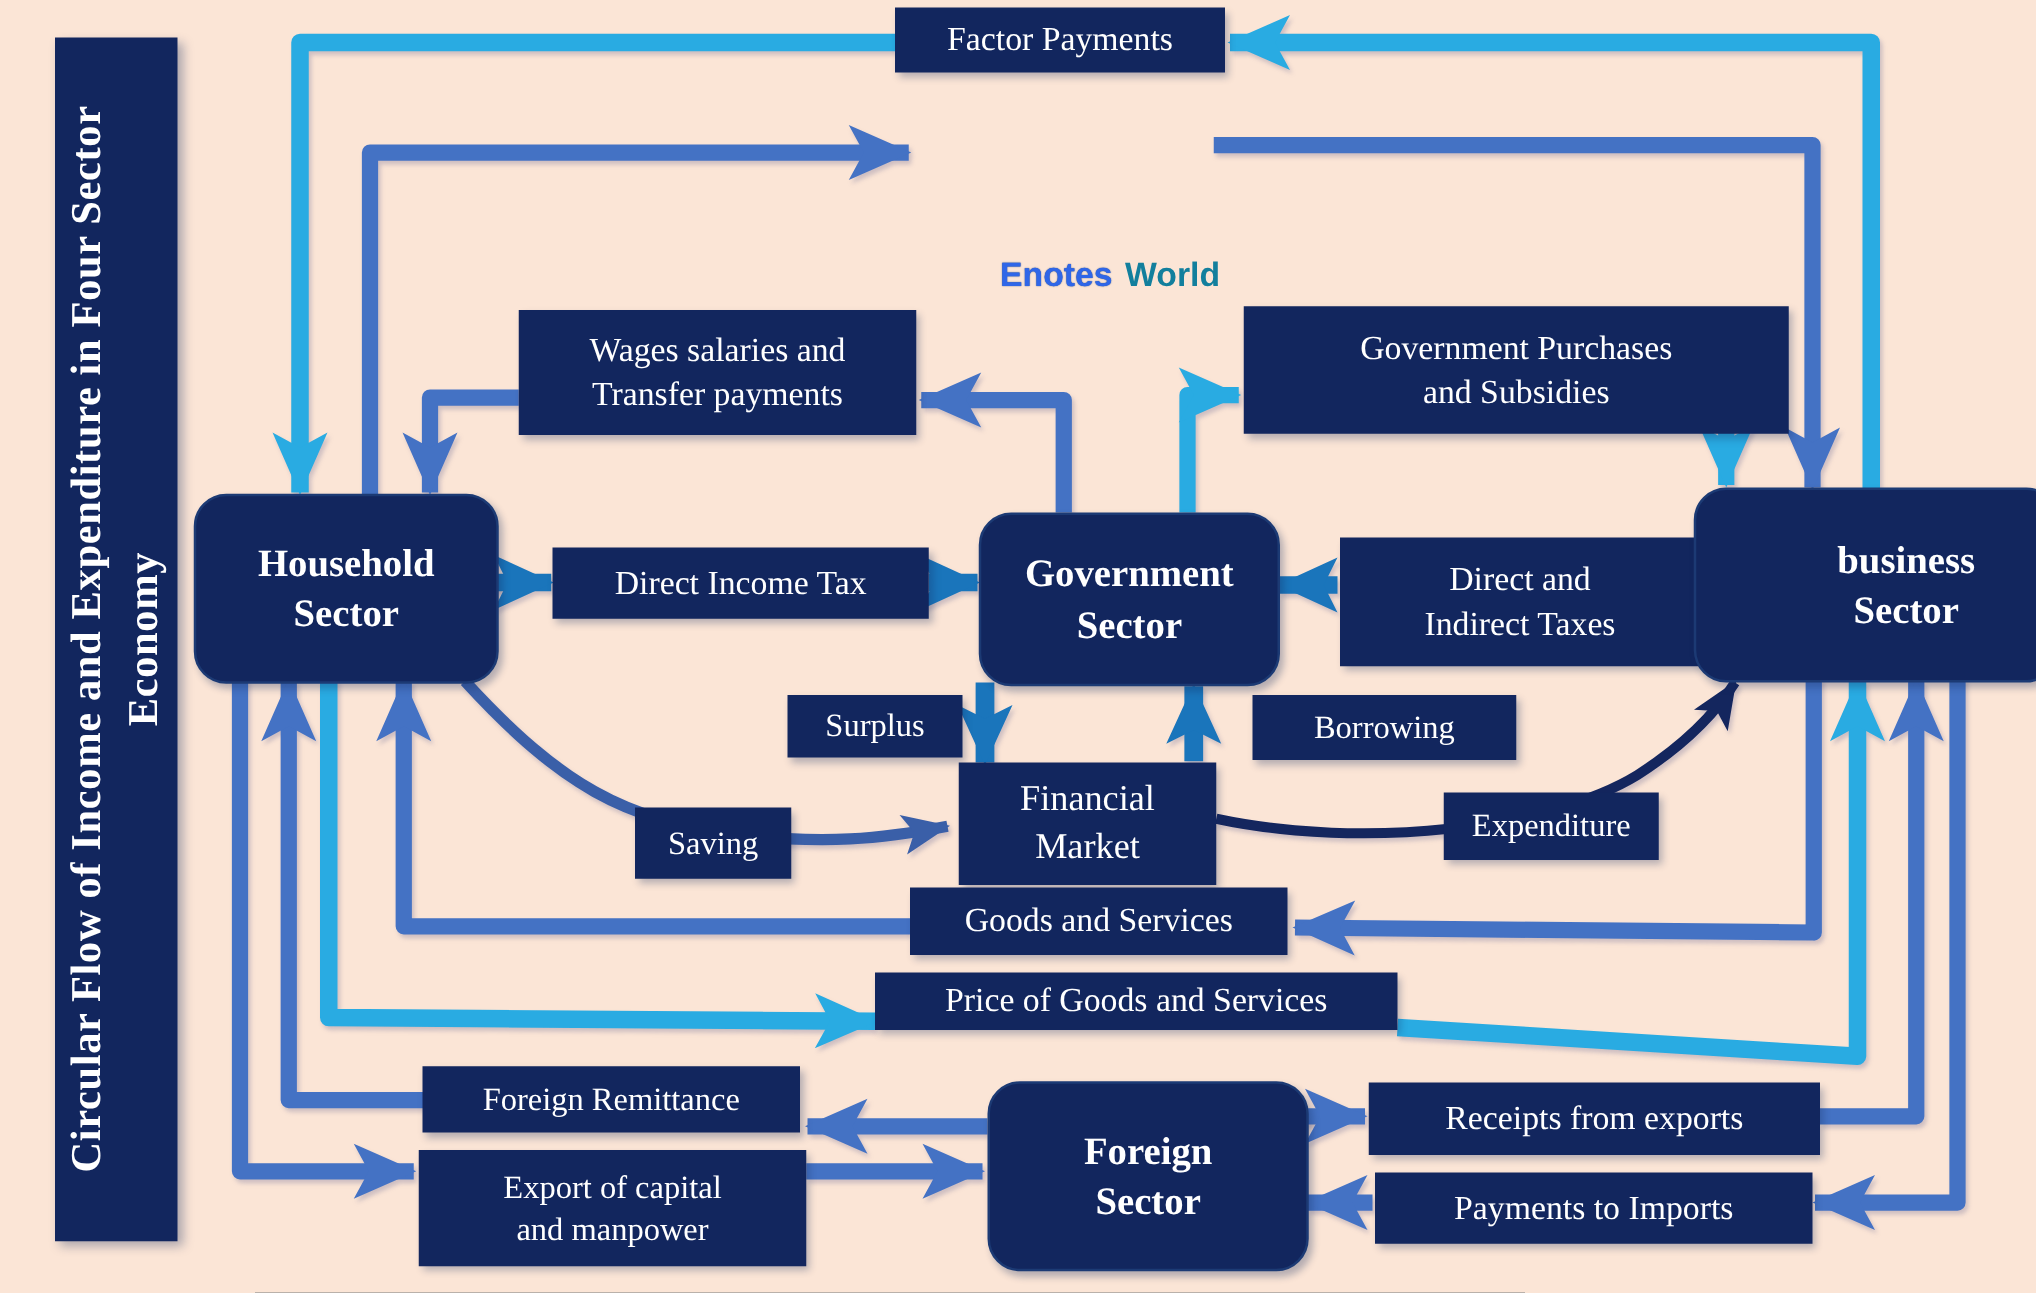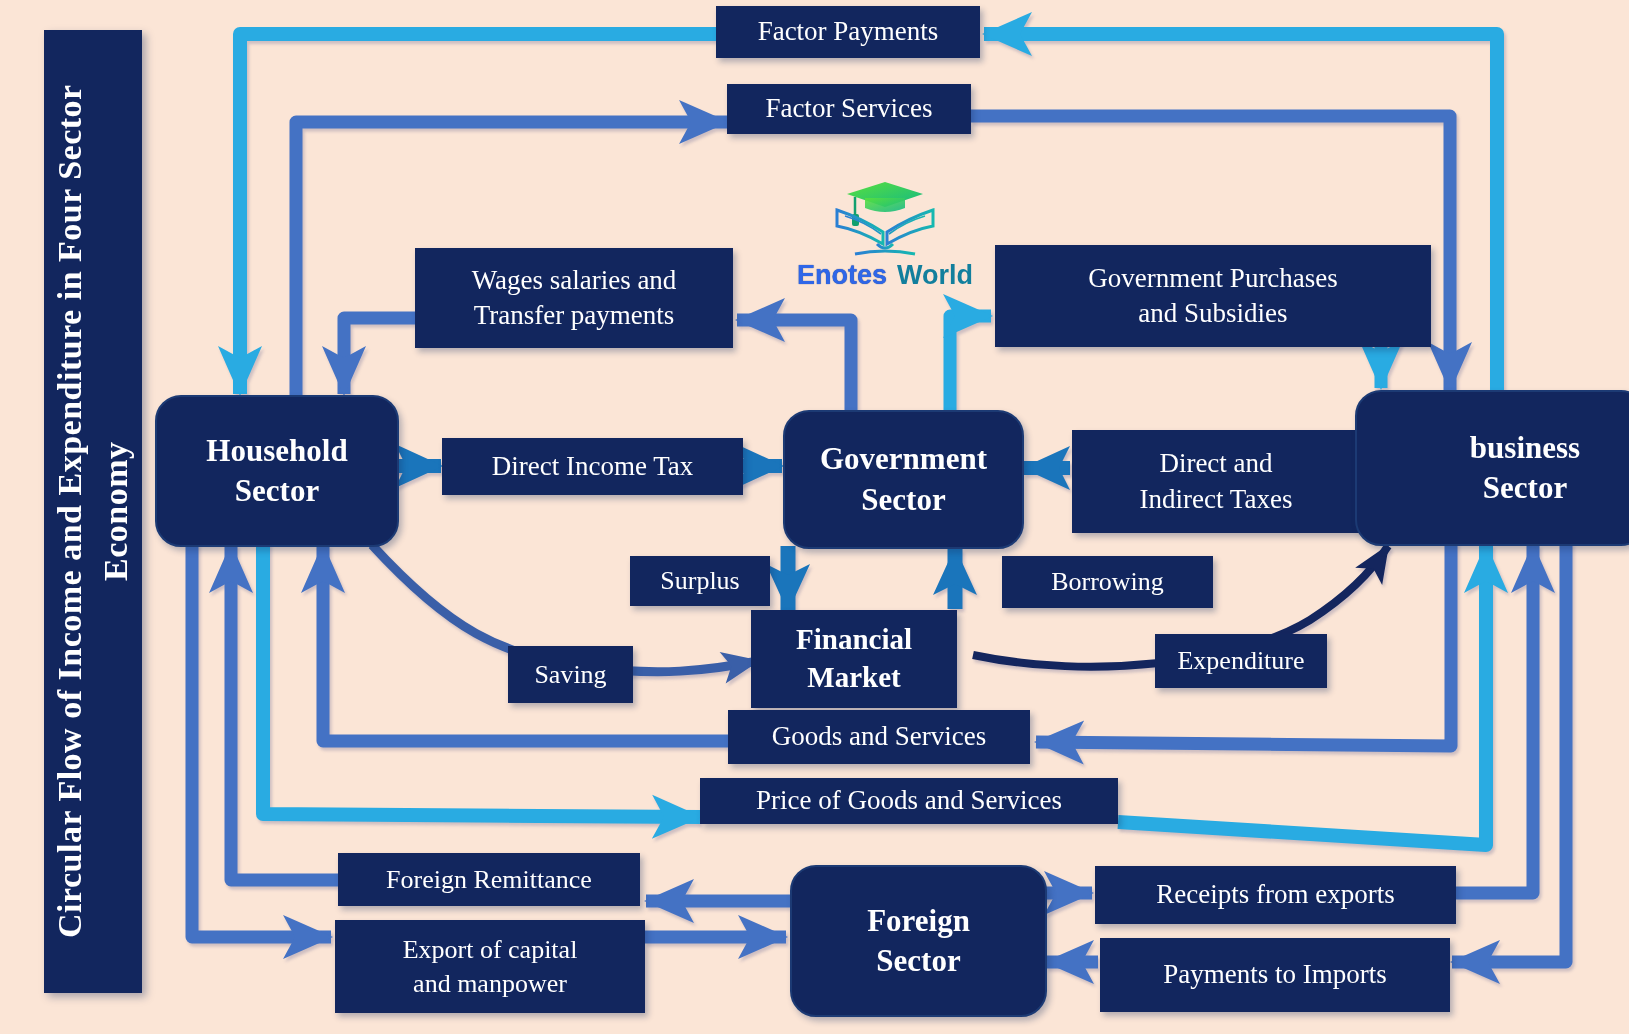--- a/index.html
+++ b/index.html
@@ -30,21 +30,21 @@
   .sidebar{
     position:absolute;z-index:2;background:var(--box);color:var(--white);
     box-shadow:4px 4px 8px rgba(21,42,94,.35);
     display:flex;align-items:center;justify-content:center;
   }
   .sidebar-text{
     writing-mode:vertical-rl;transform:rotate(180deg);
     white-space:pre-line;text-align:center;font-weight:bold;font-size:34px;
     line-height:1.35;letter-spacing:.5px;height:100%;
   }
-  .logo{position:absolute;z-index:2;display:flex;flex-direction:column;align-items:center;}
+  .logo{position:absolute;z-index:2;display:flex;flex-direction:row;align-items:center;}
   .logo-text{font-family:"Liberation Sans",sans-serif;font-weight:bold;font-size:27px;margin-top:2px;}
   .logo-text .en{color:var(--enotes);text-shadow:0 0 1px #123a7a;}
   .logo-text .wo{color:var(--world);margin-left:10px;}
 </style>
 </head>
 <body>
 
 <div class="stage">
 
   <svg class="wires" width="1629" height="1034" viewBox="0 0 1629 1034">
@@ -132,46 +132,45 @@
       <path d="M12,30 Q36,38 58,52 L58,64 Q34,50 12,46 Z" fill="none" stroke="url(#gBook)" stroke-width="3"></path>
       <path d="M108,30 Q84,38 62,52 L62,64 Q86,50 108,46 Z" fill="none" stroke="url(#gBook)" stroke-width="3"></path>
       <path d="M20,36 Q40,42 56,54 M100,36 Q80,42 64,54" fill="none" stroke="url(#gBook)" stroke-width="1.6"></path>
       <path d="M52,64 Q60,72 68,64" fill="none" stroke="url(#gBook)" stroke-width="3"></path>
       <path d="M30,74 Q60,68 90,74" fill="none" stroke="url(#gBook)" stroke-width="3"></path>
     </svg>
     <div class="logo-text"><span class="en">Enotes</span><span class="wo">World</span></div>
   </div>
 
   <div class="node big" style="left:716px;top:6px;width:264px;height:52px;">Factor Payments</div>
-  <div class="node big" style="left:727px;top:84px;width:244px;height:50px;">Factor Services</div>
   <div class="node" style="left:415px;top:248px;width:318px;height:100px;">Wages salaries and
 Transfer payments</div>
   <div class="node" style="left:995px;top:245px;width:436px;height:102px;">Government Purchases
 and Subsidies</div>
 
   <div class="node round" style="left:155px;top:395px;width:240px;height:148px;">Household
 Sector</div>
   <div class="node" style="left:442px;top:438px;width:301px;height:57px;">Direct Income Tax</div>
   <div class="node round" style="left:783px;top:410px;width:237px;height:135px;">Government
 Sector</div>
   <div class="node" style="left:1072px;top:430px;width:288px;height:103px;">Direct and
 Indirect Taxes</div>
   <div class="node round" style="left:1355px;top:390px;width:240px;height:152px;padding-left:48px;">business
 Sector</div>
 
   <div class="node" style="left:630px;top:556px;width:140px;height:50px;font-size:26px;">Surplus</div>
   <div class="node" style="left:1002px;top:556px;width:211px;height:52px;font-size:26px;">Borrowing</div>
-  <div class="node" style="left:751px;top:610px;width:206px;height:98px;font-weight:bold;font-size:29px;">Financial
+  <div class="node" style="left:767px;top:610px;width:206px;height:98px;font-weight:normal;font-size:29px;">Financial
 Market</div>
   <div class="node" style="left:508px;top:646px;width:125px;height:57px;font-size:26px;">Saving</div>
   <div class="node" style="left:1155px;top:634px;width:172px;height:54px;font-size:26px;">Expenditure</div>
 
   <div class="node" style="left:728px;top:710px;width:302px;height:54px;">Goods and Services</div>
   <div class="node" style="left:700px;top:778px;width:418px;height:46px;">Price of Goods and Services</div>
   <div class="node" style="left:338px;top:853px;width:302px;height:53px;font-size:26px;">Foreign Remittance</div>
   <div class="node" style="left:335px;top:920px;width:310px;height:93px;font-size:26px;">Export of capital
 and manpower</div>
   <div class="node round" style="left:790px;top:865px;width:253px;height:148px;">Foreign
 Sector</div>
   <div class="node" style="left:1095px;top:866px;width:361px;height:58px;">Receipts from exports</div>
-  <div class="node" style="left:1100px;top:938px;width:350px;height:74px;">Payments to Imports</div>
+  <div class="node" style="left:1100px;top:938px;width:350px;height:57px;">Payments to Imports</div>
 
 </div>
 
 </body></html>

